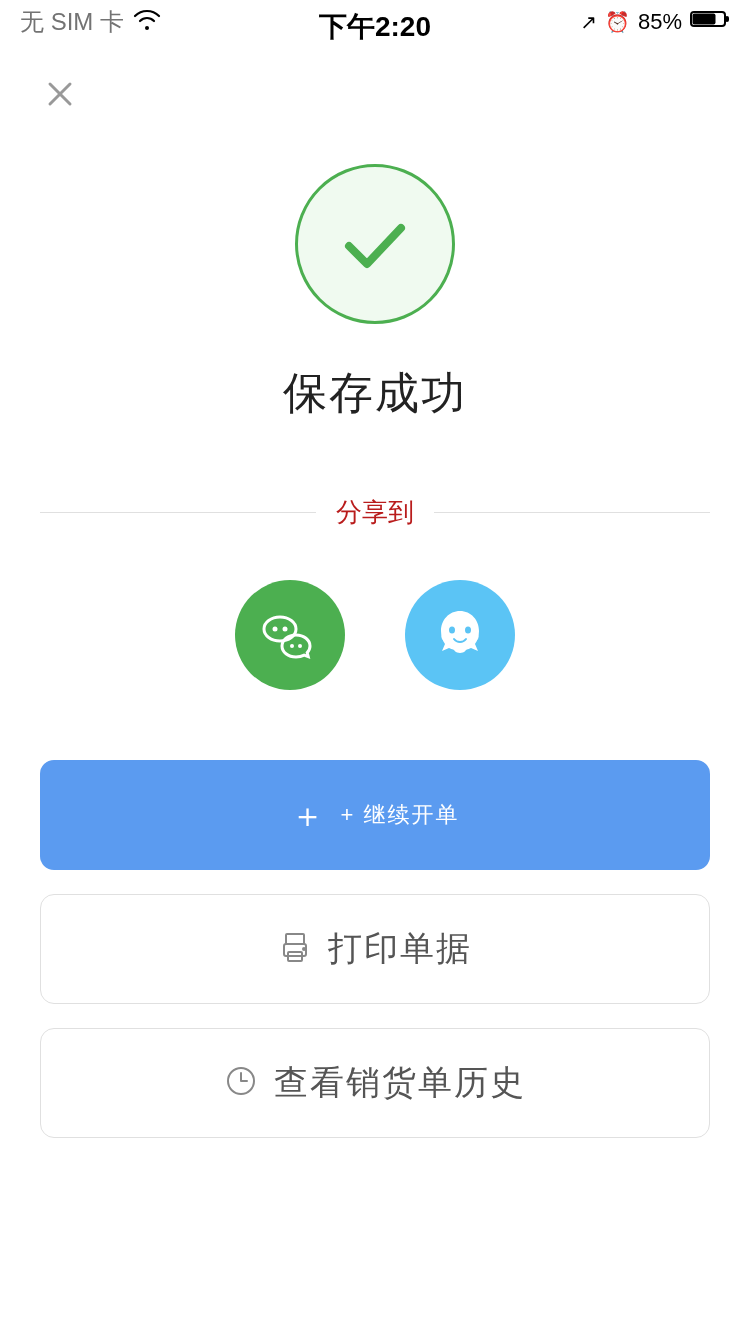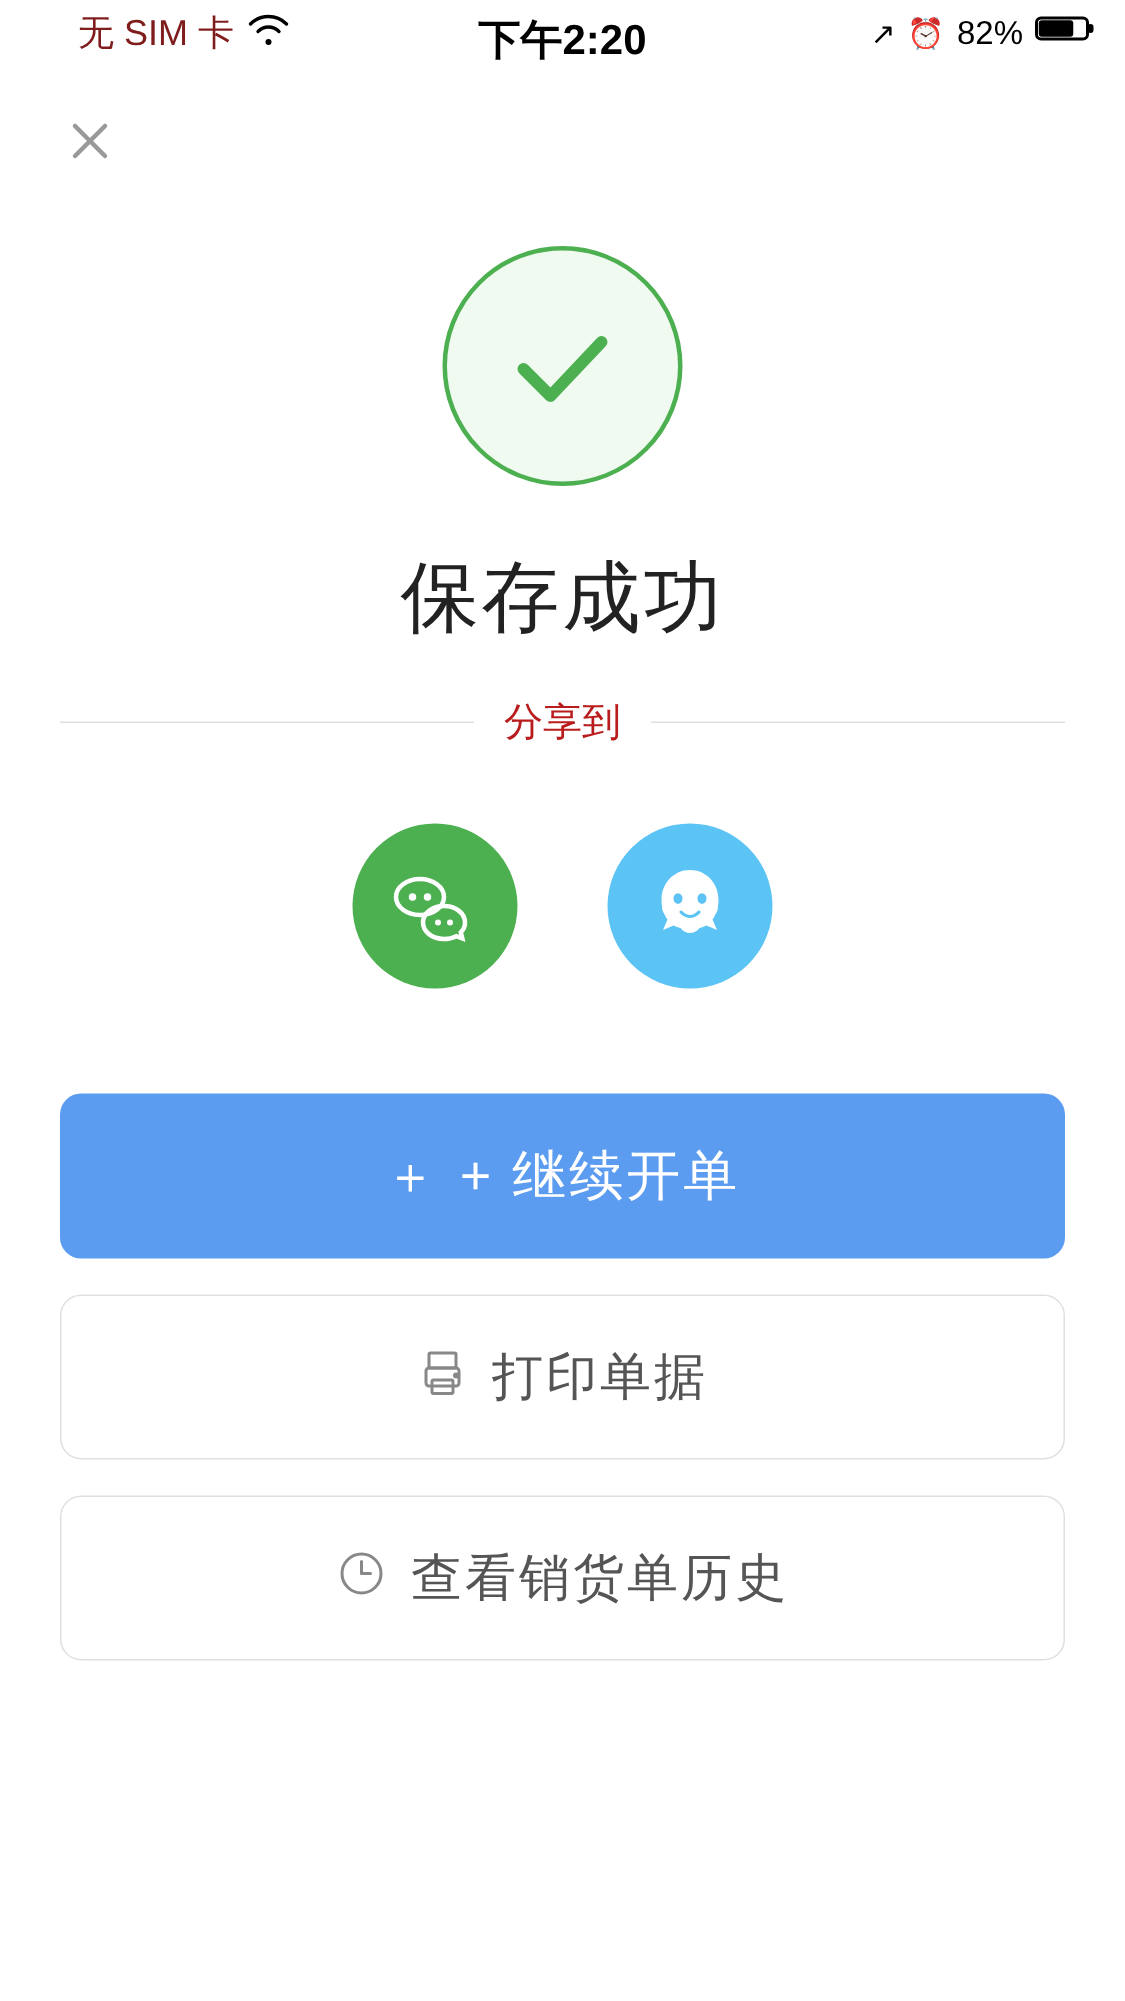--- a/index.html
+++ b/index.html
@@ -21,22 +21,21 @@
       align-items: center;
       justify-content: space-between;
       flex-shrink: 0;
     }
     .status-left {
       display: flex;
       align-items: center;
       gap: 8px;
       font-size: 24px;
       font-weight: 500;
-      color: #7f1d1d;
-      margin-left: 32px;
+      color: #737373;
     }
     .status-center {
       font-size: 28px;
       font-weight: 600;
       color: #000;
       position: absolute;
       left: 50%;
       transform: translateX(-50%);
       top: 8px;
     }
@@ -85,24 +84,24 @@
       margin-top: 10px;
       margin-bottom: 40px;
     }
     .success-circle svg {
       width: 80px;
       height: 80px;
     }
 
     
     .success-title {
-      font-size: 52px;
+      font-size: 44px;
       font-weight: 500;
       color: #222;
-      margin-bottom: 30px;
+      margin-bottom: 72px;
       letter-spacing: 2px;
       text-align: right;
     }
 
     
     .share-section {
       width: 100%;
       margin-bottom: 50px;
     }
     .share-divider {
@@ -196,21 +195,21 @@
         <path d="M15 18a2 2 0 1 1 0 4 2 2 0 0 1 0-4z" fill="#000"></path>
         <path d="M8 13c1.9-1.9 4.5-3 7-3s5.1 1.1 7 3" stroke="#000" stroke-width="2.2" fill="none" stroke-linecap="round"></path>
         <path d="M3 8C6.4 4.6 10.5 3 15 3s8.6 1.6 12 5" stroke="#000" stroke-width="2.2" fill="none" stroke-linecap="round"></path>
       </svg>
     </span>
   </div>
   <div class="status-center">下午2:20</div>
   <div class="status-right">
     <span style="font-size:20px;">↗</span>
     <span style="font-size:20px;">⏰</span>
-    <span style="font-size:22px;font-weight:500;">82%</span>
+    <span style="font-size:22px;font-weight:500;">85%</span>
     <span>
       <svg width="40" height="20" viewBox="0 0 40 20">
         <rect x="1" y="3" width="34" height="14" rx="3" ry="3" stroke="#000" stroke-width="2" fill="none"></rect>
         <rect x="35" y="7" width="4" height="6" rx="2" fill="#000"></rect>
         <rect x="2.5" y="4.5" width="23" height="11" rx="2" fill="#000"></rect>
       </svg>
     </span>
   </div>
 </div>
 
@@ -259,21 +258,21 @@
           <path d="M25 44c0 3 3 6 7 6s7-3 7-6" fill="white"></path>
         </svg>
       </div>
     </div>
   </div>
 
   <div class="action-buttons">
 
     <button class="btn btn-primary">
       <span class="btn-icon">＋</span>
-      <span style="font-size:36px;color:#fff;letter-spacing:2px;">+ 继续开单</span>
+      <span style="font-size:22px;color:#fff;letter-spacing:2px;">+ 继续开单</span>
     </button>
 
     <button class="btn btn-secondary">
       <span class="btn-icon" style="color:#888;">
         <svg width="34" height="34" viewBox="0 0 34 34" fill="none" xmlns="http://www.w3.org/2000/svg">
           <rect x="8" y="4" width="18" height="10" rx="1" stroke="#888" stroke-width="2" fill="none"></rect>
           <rect x="6" y="14" width="22" height="12" rx="2" stroke="#888" stroke-width="2" fill="none"></rect>
           <rect x="10" y="22" width="14" height="9" rx="1" stroke="#888" stroke-width="2" fill="none"></rect>
           <circle cx="26" cy="19" r="2" fill="#888"></circle>
         </svg>

